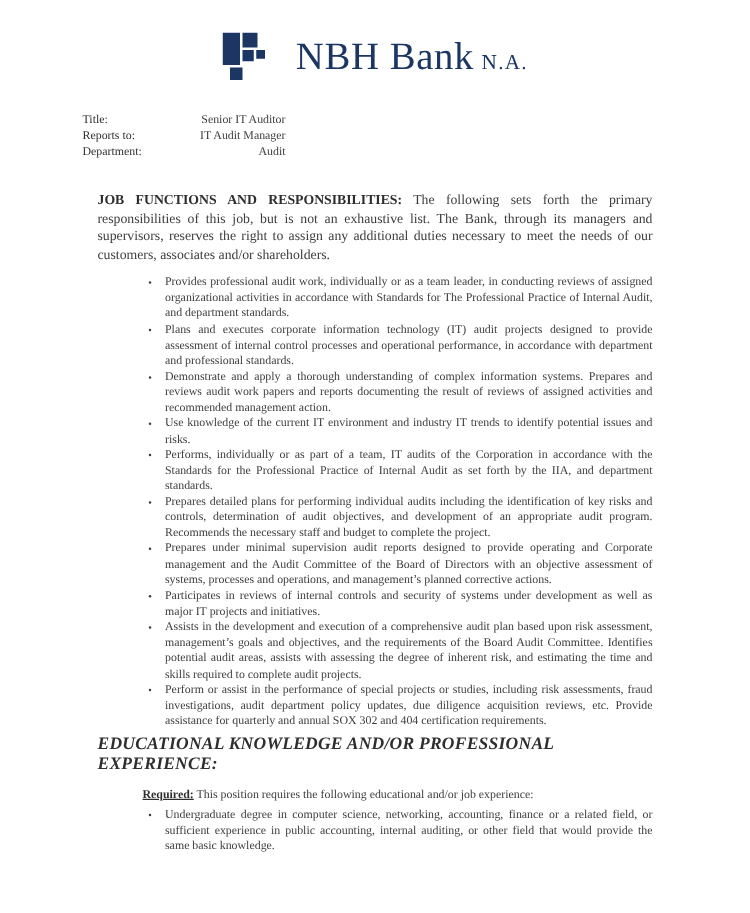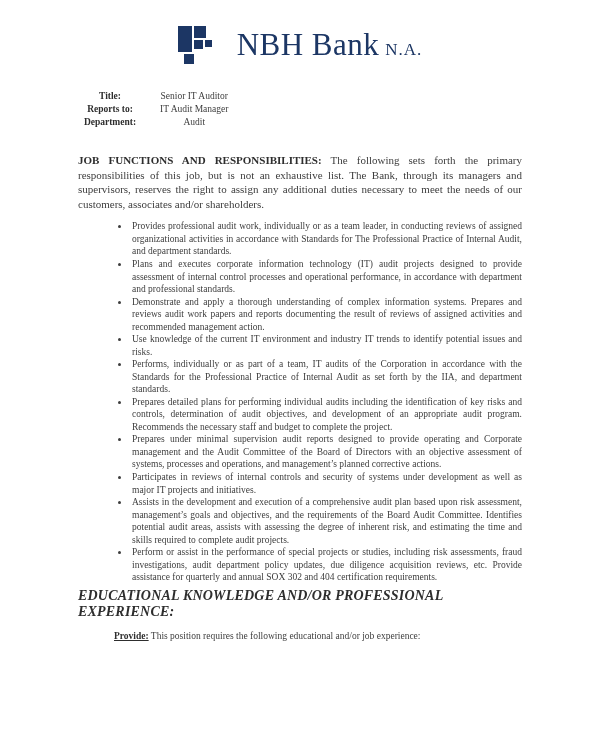--- a/index.html
+++ b/index.html
@@ -29,22 +29,22 @@
     text-align:center;
     font-weight:bold;font-size:10.5px;color:#2e2e2e;
     text-decoration:underline;letter-spacing:0.4px;
     margin-bottom:22px;
   }
   
   .meta{display:flex;font-size:9.5px;line-height:1.38;margin-bottom:24px;}
   .meta-col{display:grid;grid-template-columns:auto auto;column-gap:6px;align-content:start;}
   .meta-left{grid-template-columns:88px auto;margin-left:-12px;}
   .meta-right{grid-template-columns:92px auto;margin-left:auto;margin-right:8px;}
-  .meta-label{font-weight:bold;text-align:center;color:#2e2e2e;}
-  .meta-value{text-align:center;}
+  .meta-label{font-weight:normal;text-align:left;color:#2e2e2e;}
+  .meta-value{text-align:right;}
   
   .para{font-size:11px;line-height:1.32;text-align:justify;}
   .sec-head{font-weight:bold;color:#2e2e2e;}
   .intro{margin-bottom:9px;}
   ul.bullets{
     margin:0 0 0 0;
     padding:0 0 0 52px;
     font-size:9.5px;line-height:1.32;
   }
   ul.bullets li{
@@ -103,16 +103,19 @@
     <li>Performs, individually or as part of a team, IT audits of the Corporation in accordance with the Standards for the Professional Practice of Internal Audit as set forth by the IIA, and department standards.</li>
     <li>Prepares detailed plans for performing individual audits including the identification of key risks and controls, determination of audit objectives, and development of an appropriate audit program. Recommends the necessary staff and budget to complete the project.</li>
     <li>Prepares under minimal supervision audit reports designed to provide operating and Corporate management and the Audit Committee of the Board of Directors with an objective assessment of systems, processes and operations, and management’s planned corrective actions.</li>
     <li>Participates in reviews of internal controls and security of systems under development as well as major IT projects and initiatives.</li>
     <li>Assists in the development and execution of a comprehensive audit plan based upon risk assessment, management’s goals and objectives, and the requirements of the Board Audit Committee.  Identifies potential audit areas, assists with assessing the degree of inherent risk, and estimating the time and skills required to complete audit projects.</li>
     <li>Perform or assist in the performance of special projects or studies, including risk assessments, fraud investigations, audit department policy updates, due diligence acquisition reviews, etc.  Provide assistance for quarterly and annual SOX 302 and 404 certification requirements.</li>
   </ul>
 
   <div class="edu-head">EDUCATIONAL KNOWLEDGE AND/OR PROFESSIONAL EXPERIENCE:</div>
 
-  <p class="required-line"><span class="required-label">Provide:</span><span> This position requires the following educational and/or job experience:</span></p>
+  <p class="required-line"><span class="required-label">Required:</span><span> This position requires the following educational and/or job experience:</span></p>
 
+  <ul class="bullets">
+    <li>Undergraduate degree in computer science, networking, accounting, finance or a related field, or sufficient experience in public accounting, internal auditing, or other field that would provide the same basic knowledge.</li>
+  </ul>
 
 </div>
 
 </body></html>

